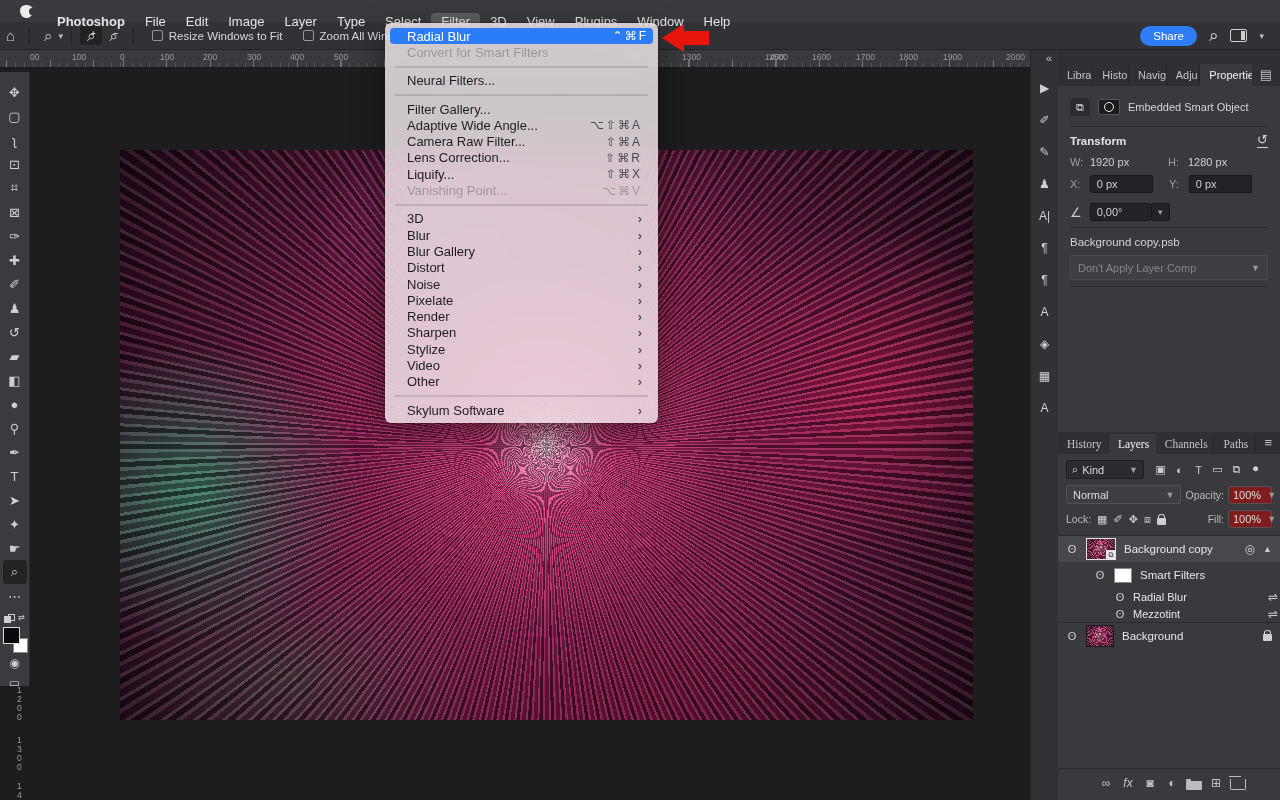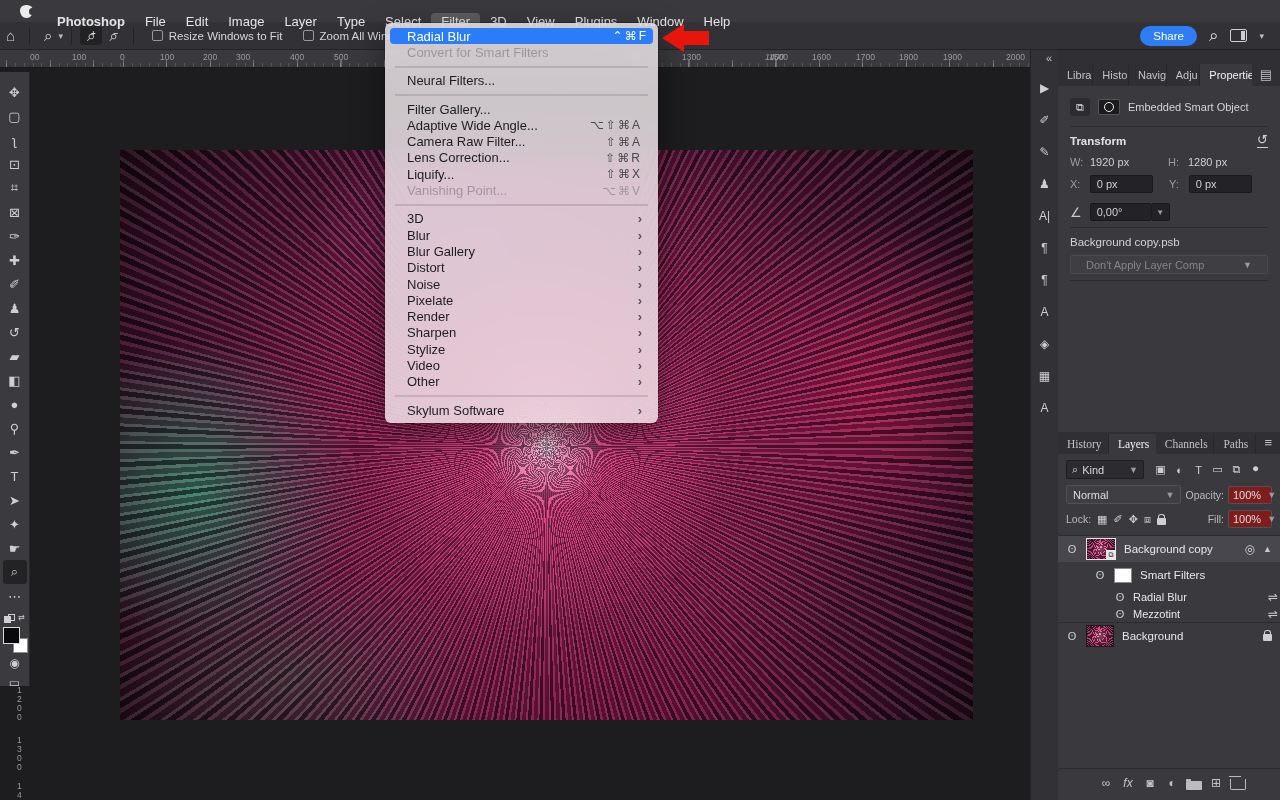--- a/index.html
+++ b/index.html
@@ -130,22 +130,22 @@
   .dim-label{color:#9b9ba0;width:20px;}
   .dim-val{color:#cfcfd3;width:78px;}
   .dim-label2{color:#9b9ba0;width:20px;}
   .xy-box{width:64px;height:18px;margin-right:16px;}
   .angle-row{display:flex;align-items:center;margin:10px 0 4px 0;}
   .angle-glyph{font-size:13px;color:#c9c9cd;margin-right:8px;}
   .angle-box{width:62px;height:18px;}
   .angle-chev{width:18px;height:18px;border:1px solid #19191b;border-left:none;background:#232327;
     display:flex;align-items:center;justify-content:center;font-size:8px;color:#9a9a9f;border-radius:0 2px 2px 0;}
   .psb-name{color:#d2d2d6;font-size:11.5px;margin:8px 0 7px 0;}
-  .layer-comp{height:19px;background:#3e3e43;border:1px solid #4a4a4f;border-radius:2px;color:#85858b;
-    display:flex;align-items:center;padding:0 15px;}
+  .layer-comp{height:25px;background:#3e3e43;border:1px solid #4a4a4f;border-radius:2px;color:#85858b;
+    display:flex;align-items:center;padding:0 7px;}
   .props-buttons{display:flex;flex-direction:column;align-items:center;gap:6px;margin-top:10px;}
   .pbtn{background:#434349;border:1px solid #66666c;border-radius:3px;color:#e2e2e6;height:20px;
     padding:0 14px;font-size:11px;font-family:inherit;}
 
   
   .layers-panel{left:1058px;top:432px;width:222px;height:368px;}
   .layers-tabs{height:22px;}
   .layers-tabs .ptab{padding:4px 9px;font-size:11.5px;font-family:Liberation Serif, serif;}
   .lp-row{display:flex;align-items:center;padding:0 8px;margin-top:6px;gap:4px;}
   .kind-box{width:78px;height:19px;background:#2c2c30;border:1px solid #1e1e21;border-radius:2px;
@@ -241,21 +241,21 @@
       <span class="chev-down" data-name="chevron-down-icon">▾</span>
     </span>
   </div>
 
   <div class="ruler-h" data-name="horizontal-ruler">
     <span class="ruler-label" data-name="ruler-label" style="left: 30px;">00</span>
       <span class="ruler-label" data-name="ruler-label" style="left: 72px;">100</span>
       <span class="ruler-label" data-name="ruler-label" style="left: 120px;">0</span>
       <span class="ruler-label" data-name="ruler-label" style="left: 160px;">100</span>
       <span class="ruler-label" data-name="ruler-label" style="left: 203px;">200</span>
-      <span class="ruler-label" data-name="ruler-label" style="left: 236px;">300</span>
+      <span class="ruler-label" data-name="ruler-label" style="left: 247px;">300</span>
       <span class="ruler-label" data-name="ruler-label" style="left: 290px;">400</span>
       <span class="ruler-label" data-name="ruler-label" style="left: 334px;">500</span>
       <span class="ruler-label" data-name="ruler-label" style="left: 621px;">1200</span>
       <span class="ruler-label" data-name="ruler-label" style="left: 682px;">1300</span>
       <span class="ruler-label" data-name="ruler-label" style="left: 765px; font-style: italic;">1400</span>
       <span class="ruler-label" data-name="ruler-label" style="left: 769px;">1500</span>
       <span class="ruler-label" data-name="ruler-label" style="left: 812px;">1600</span>
       <span class="ruler-label" data-name="ruler-label" style="left: 856px;">1700</span>
       <span class="ruler-label" data-name="ruler-label" style="left: 899px;">1800</span>
       <span class="ruler-label" data-name="ruler-label" style="left: 943px;">1900</span>

